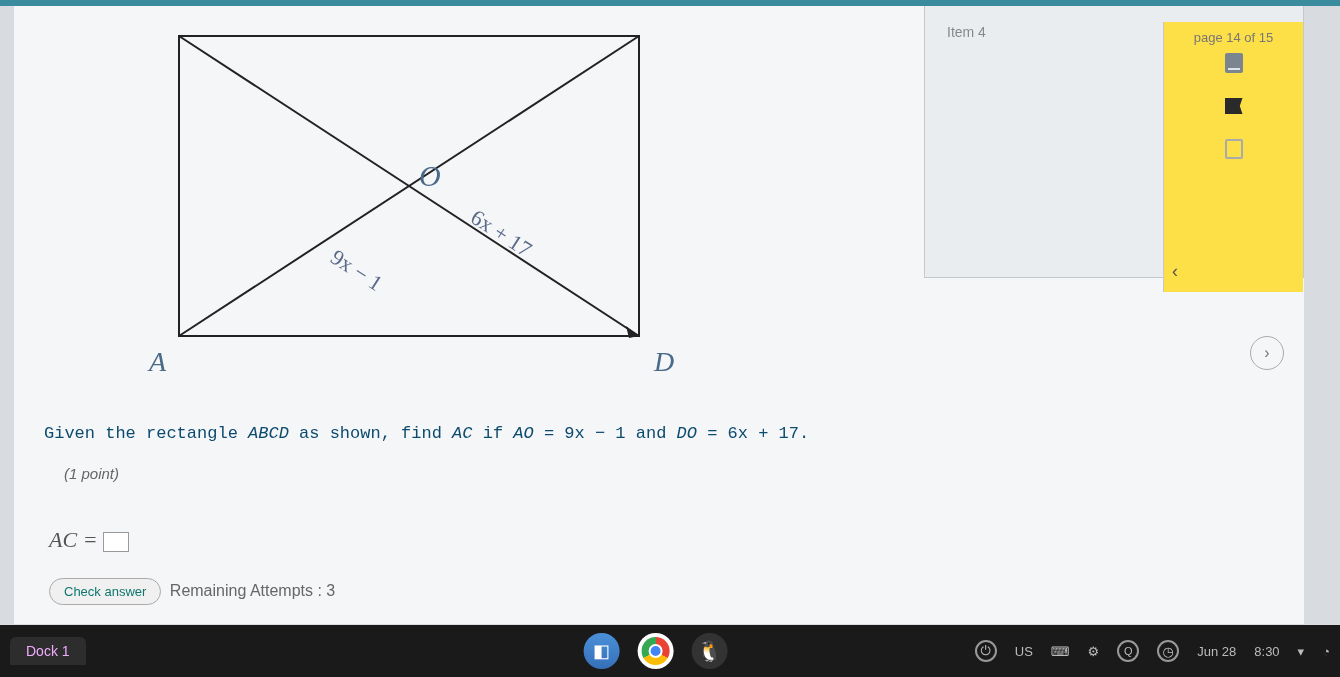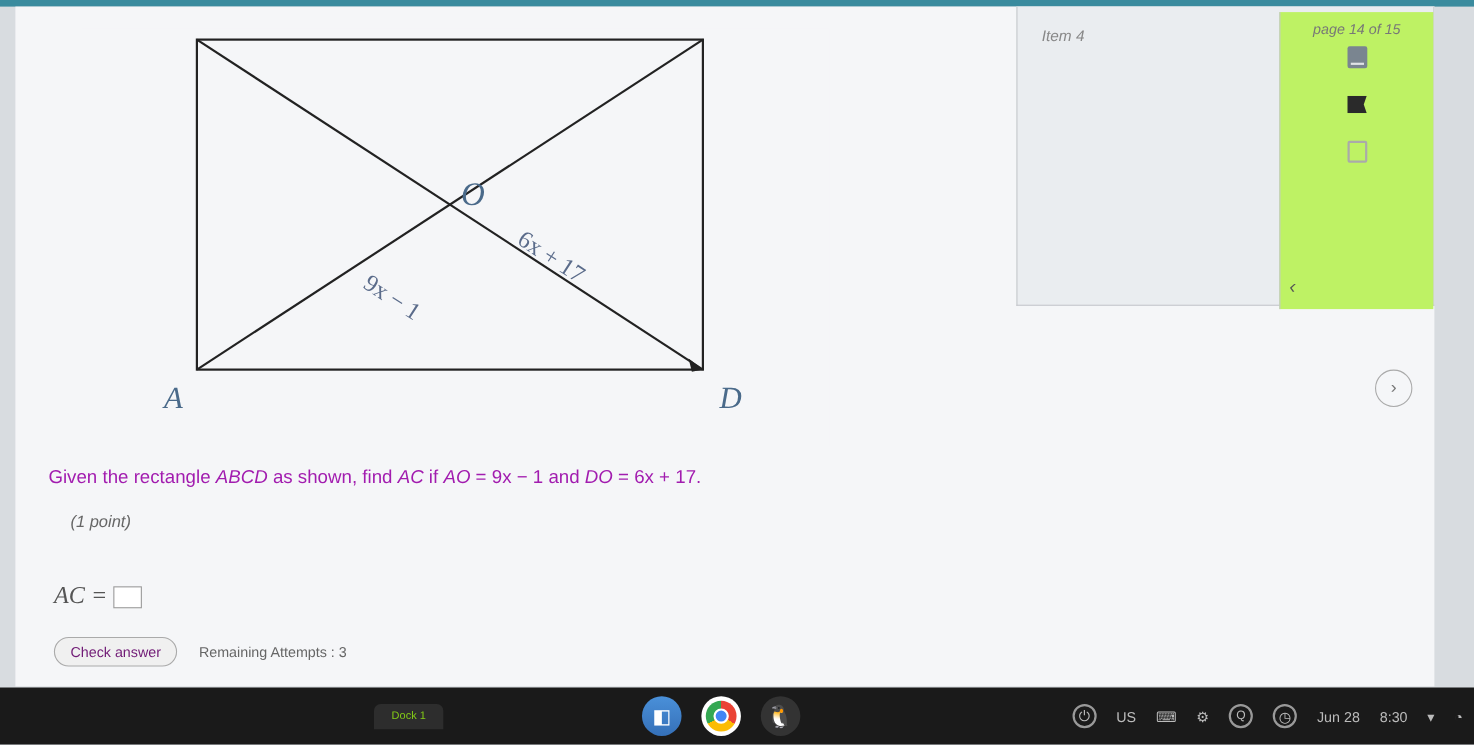--- a/index.html
+++ b/index.html
@@ -26,24 +26,24 @@
 }
 .diagram-container {
   background: #f5f6f8;
   width: 680px;
   height: 380px;
   position: relative;
   margin-left: 40px;
 }
 .question-text {
   font-size: 17px;
-  color: #a21caf;
+  color: #0c4a6e;
   margin-top: 18px;
   margin-left: 10px;
-  font-family: Liberation Sans, sans-serif;
+  font-family: Liberation Mono, monospace;
 }
 .question-text .math-it { font-style: italic; }
 .points {
   font-size: 15px;
   color: #666;
   font-style: italic;
   margin-top: 22px;
   margin-left: 30px;
 }
 .answer-line {
@@ -61,53 +61,52 @@
   border: 1px solid #999;
   vertical-align: middle;
   background: #fff;
 }
 .check-btn {
   display: inline-block;
   border: 1px solid #aaa;
   border-radius: 16px;
   padding: 5px 14px;
   font-size: 13px;
-  color: #701a75;
+  color: #0f766e;
   background: #f0f0f0;
   margin-left: 15px;
   margin-top: 25px;
 }
 .remaining {
   display: inline-block;
-  font-size: 13px;
+  font-size: 16px;
   color: #666;
-  margin-left: 15px;
+  margin-left: 4px;
 }
 .sidebar {
   position: absolute;
   right: 0;
   top: 0;
   width: 380px;
   height: 272px;
   background: #eaedf0;
   border: 1px solid #c5c8cc;
   border-top: none;
-  font-style: italic;
 }
 .sidebar-item {
   padding: 18px 22px;
   font-size: 14px;
   color: #888;
 }
 .page-indicator {
   position: absolute;
   right: 0;
-  top: 5px;
+  top: 16px;
   width: 140px;
-  background: #bef264;
+  background: #fde047;
   height: 270px;
   border-left: 1px solid #c5c8cc;
   text-align: center;
 }
 .page-text {
   font-size: 13px;
   color: #777;
   padding-top: 8px;
 }
 .page-icon {
@@ -226,25 +225,24 @@
   gap: 18px;
   color: #bbb;
   font-size: 13px;
 }
 .tb-right .circle-icon {
   width: 22px; height: 22px; border-radius: 50%; border: 2px solid #999;
   display:inline-flex;align-items:center;justify-content:center;
 }
 .tb-tab {
   background: #2d2d2d;
-  color: #84cc16;
+  color: #f0abfc;
   padding: 6px 16px;
   border-radius: 6px 6px 0 0;
-  font-size: 10px;
-  margin-left: 330px;
+  font-size: 14px;
 }
 svg text.expr { font-family: Georgia, 'Times New Roman', serif; font-size: 22px; fill: #5a6b8a; }
 svg text.label { font-family: Georgia, 'Times New Roman', serif; font-size: 28px; font-style: italic; fill: #4a6a8a; }
 svg text.center { font-family: Georgia, 'Times New Roman', serif; font-size: 30px; font-style: italic; fill: #4a6a8a; }
 </style>
 </head>
 <body>
 
 <div class="top-border"></div>
 

